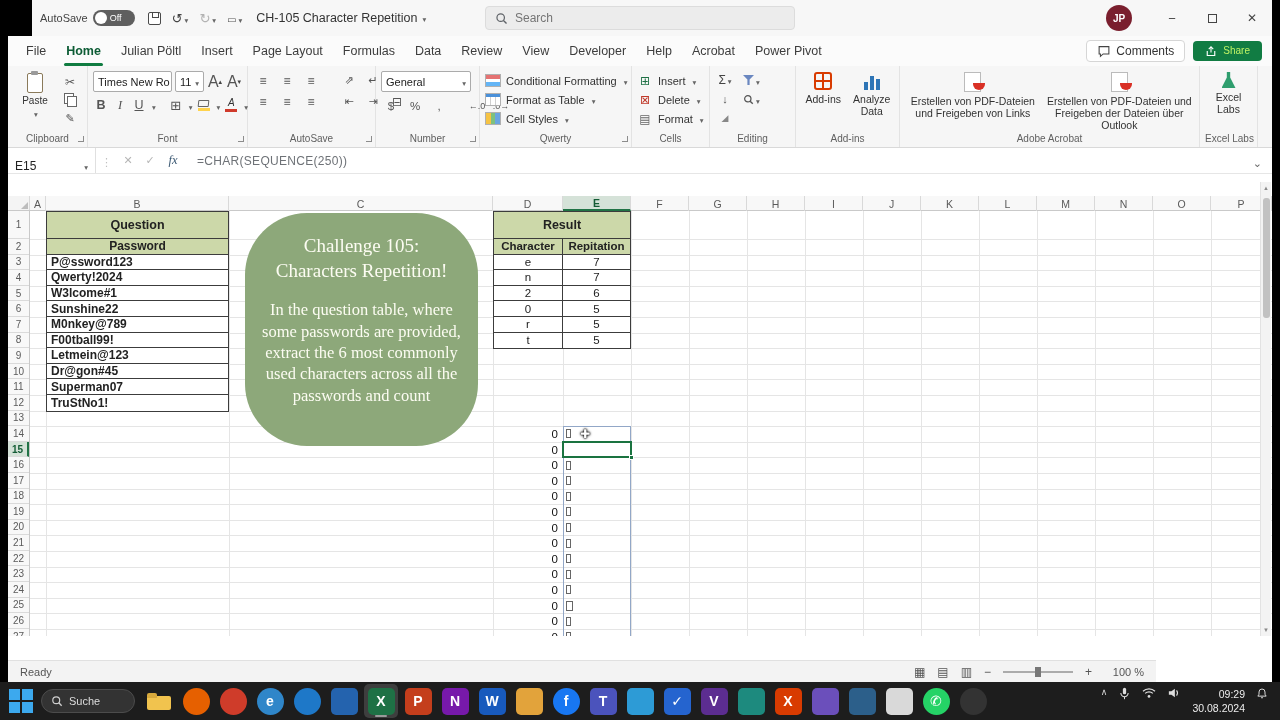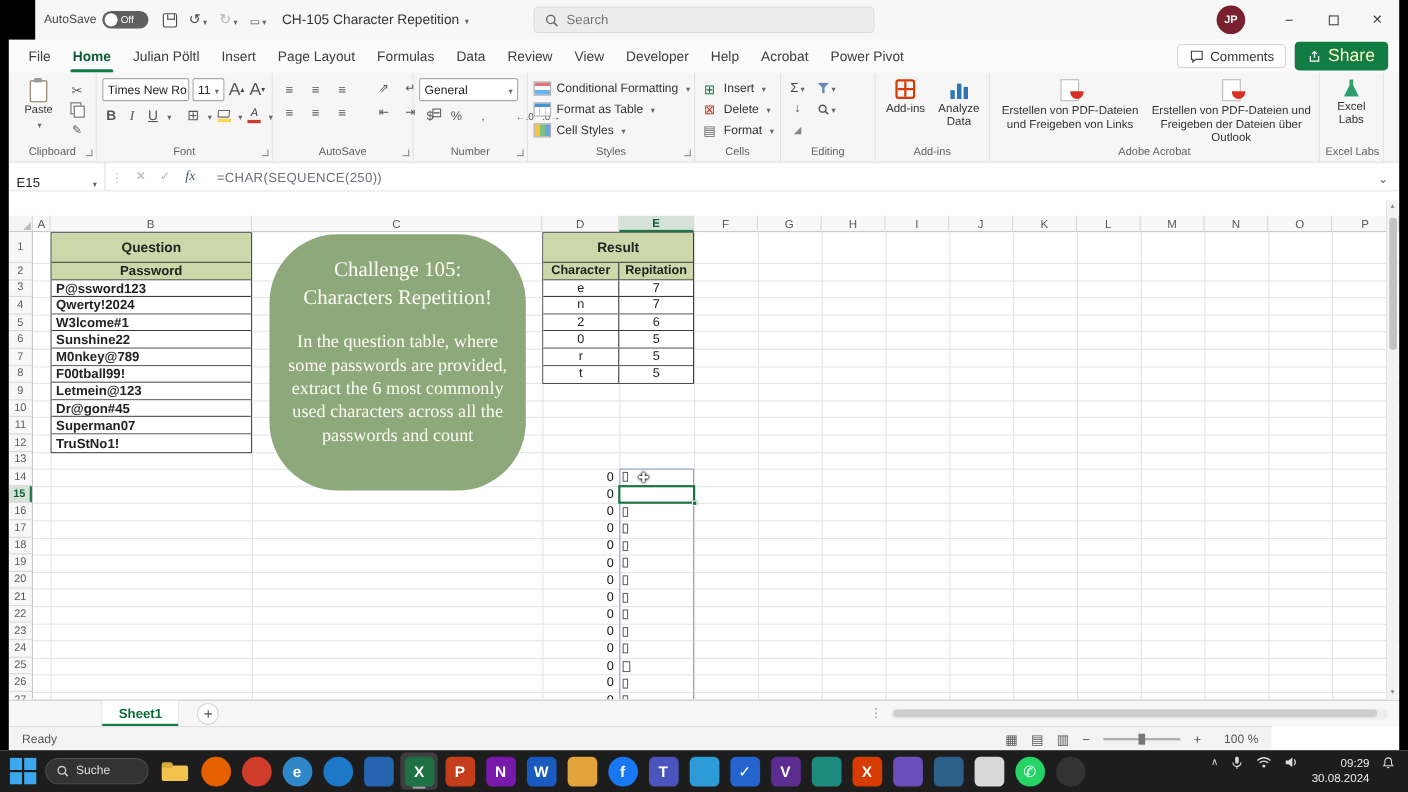--- a/index.html
+++ b/index.html
@@ -37,21 +37,21 @@
   .w-close::before{content:"✕"}
 
   
   .menubar{position:absolute;left:8px;top:36px;width:1264px;height:30px;background:#fbfbfb;display:flex;align-items:center}
   .mtabs{display:flex;height:100%;padding-left:8px}
   .mtab{display:flex;align-items:center;padding:0 10px;font-size:12.5px;color:#3d3d3d;position:relative;white-space:nowrap}
   .mtab.active{color:#0d5c35;font-weight:700}
   .mtab.active::after{content:"";position:absolute;left:8px;right:8px;bottom:0;height:3px;background:#107C41;border-radius:2px}
   .mright{margin-left:auto;display:flex;align-items:center;gap:8px;padding-right:10px}
   .comments{display:flex;align-items:center;gap:5px;font-size:12px;color:#333;border:1px solid #d6d6d6;border-radius:4px;padding:3px 10px;background:#fff}
-  .sharebtn{display:flex;align-items:center;gap:6px;font-size:16px;color:#fef9c3;background:#117c43;border-radius:4px;padding:4px 12px}
+  .sharebtn{display:flex;gap:6px;font-size:10px;color:#bef264;background:#117c43;border-radius:4px;padding:4px 12px}
 
   
   .ribbon{position:absolute;left:8px;top:66px;width:1264px;height:82px;background:#f6f6f6;border-bottom:1px solid #d9d9d9;display:flex}
   .rgroup{flex:none;display:flex;flex-direction:column;position:relative;border-right:1px solid #e3e3e3;padding:5px 5px 2px}
   .w-clip{width:80px}.w-font{width:160px}.w-align{width:128px}.w-num{width:104px}.w-styles{width:152px}
   .w-cells{width:78px}.w-edit{width:86px}.w-addins{width:104px}.w-acro{width:300px}.w-labs{width:58px}
   .rlabel{margin-top:auto;text-align:center;font-size:10px;color:#606060;padding:2px 0 1px;white-space:nowrap}
   .launch{position:absolute;right:3px;bottom:5px;width:6px;height:6px;border-right:1.2px solid #8c8c8c;border-bottom:1.2px solid #8c8c8c}
   .rgrow{display:flex}
   .pastebtn{display:flex;flex-direction:column;align-items:center;justify-content:flex-start;width:44px;gap:2px;font-size:10px;color:#333;padding-top:2px}
@@ -418,21 +418,21 @@
             <div class="ic-fat sic"></div>
             <div class="slab">Format as Table</div>
             <div class="dd"></div>
           </div>
           <div class="srow">
             <div class="ic-cs sic"></div>
             <div class="slab">Cell Styles</div>
             <div class="dd"></div>
           </div>
         </div>
-      <div class="rlabel"><span>Styles</span></div>
+      <div class="rlabel"><span>Qwerty</span></div>
       <span class="launch"></span>
     </div>
 
     <div class="rgroup w-cells">
       <div id="cells-rows">
           <div class="srow">
             <div class="rsb g-ins"></div>
             <div class="slab">Insert</div>
             <div class="dd"></div>
           </div>
@@ -752,28 +752,20 @@
         <div class="rh" style="height: 15.6px;">27</div>
       </div>
   </div>
 
   <div class="vscroll">
     <span class="va up"></span>
     <span class="vthumb"></span>
     <span class="va down"></span>
   </div>
 
-  <div class="tabsbar">
-    <div class="sheettab">Sheet1</div>
-    <div class="addsheet"></div>
-    <span class="hdots"></span>
-    <div class="hscroll">
-      <span class="hthumb"></span>
-    </div>
-  </div>
 
   <div class="statusbar">
     <span class="sbmode">Ready</span>
     <div class="sbright">
       <span class="sv sv1"></span>
       <span class="sv sv2"></span>
       <span class="sv sv3"></span>
       <span class="sv zoomout"></span>
       <span class="ztrack">
           <span class="zthumb"></span>

